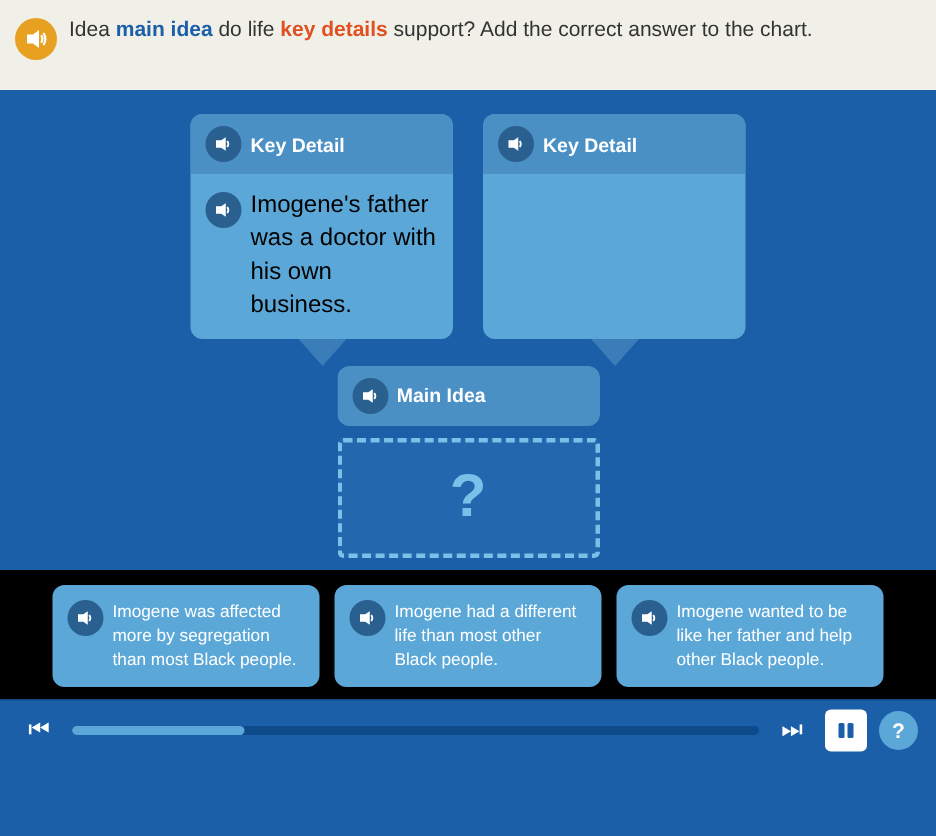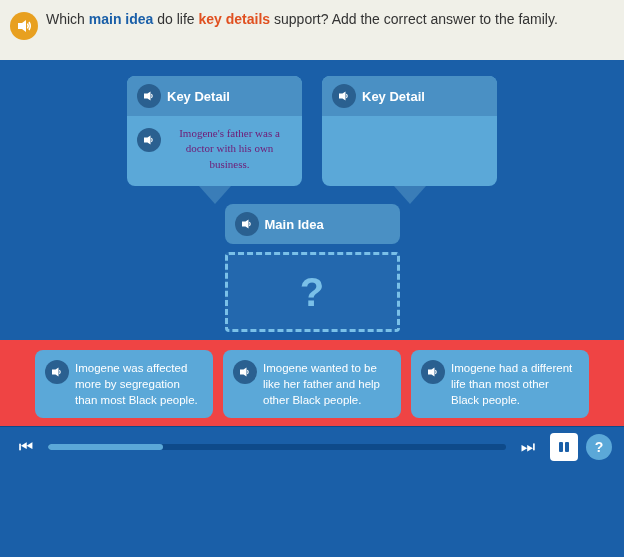--- a/index.html
+++ b/index.html
@@ -49,21 +49,20 @@
       display: flex;
       flex-direction: column;
       align-items: center;
     }
 
     
     .top-row {
       display: flex;
       gap: 20px;
       margin-bottom: 0;
-      text-align: center;
     }
 
     .key-detail-card {
       background: #5ba8d8;
       border-radius: 8px;
       width: 175px;
       overflow: hidden;
     }
 
     .key-detail-header {
@@ -96,24 +95,23 @@
 
     .key-detail-body {
       padding: 10px;
       display: flex;
       align-items: flex-start;
       gap: 6px;
       min-height: 70px;
     }
 
     .key-detail-body-text {
-      color: #701a75;
-      font-size: 11px;
+      color: #000000;
+      font-size: 16px;
       line-height: 1.4;
-      font-family: Liberation Serif, serif;
     }
 
     
     .arrows-row {
       display: flex;
       gap: 20px;
       width: 370px;
       justify-content: space-around;
     }
 
@@ -168,21 +166,21 @@
     }
 
     .question-mark {
       color: #7ac0e8;
       font-size: 40px;
       font-weight: bold;
     }
 
     
     .bottom-choices {
-      background: #ef4444;
+      background: #000000;
       padding: 10px 10px 8px 10px;
       display: flex;
       gap: 10px;
       justify-content: center;
     }
 
     .choice-card {
       background: #5ba8d8;
       border-radius: 8px;
       width: 178px;
@@ -269,25 +267,25 @@
 
 <div class="header">
   <div class="header-icon">
     <svg viewBox="0 0 16 16" fill="white">
       <polygon points="2,5 6,5 10,2 10,14 6,11 2,11"></polygon>
       <path d="M11.5,5.5 Q13,8 11.5,10.5" stroke="white" stroke-width="1.5" fill="none"></path>
       <path d="M13,4 Q15.5,8 13,12" stroke="white" stroke-width="1.5" fill="none"></path>
     </svg>
   </div>
   <div class="header-text">
-    <span>Which</span>
+    <span>Idea</span>
     <strong class="highlight-main">main idea</strong>
     <span>do life</span>
     <strong class="highlight-key">key details</strong>
-    <span>support? Add the correct answer to the family.</span>
+    <span>support? Add the correct answer to the chart.</span>
   </div>
 </div>
 
 <div class="main-content">
 
   <div class="top-row">
 
     <div class="key-detail-card">
       <div class="key-detail-header">
         <div class="sound-btn">
@@ -365,31 +363,31 @@
     <p class="choice-text">Imogene was affected more by segregation than most Black people.</p>
   </div>
 
   <div class="choice-card">
     <div class="sound-btn" style="flex-shrink:0;">
       <svg viewBox="0 0 12 12" fill="white">
         <polygon points="1,3.5 4.5,3.5 7.5,1.5 7.5,10.5 4.5,8.5 1,8.5"></polygon>
         <path d="M8.5,4 Q10,6 8.5,8" stroke="white" stroke-width="1.2" fill="none"></path>
       </svg>
     </div>
-    <p class="choice-text">Imogene wanted to be like her father and help other Black people.</p>
+    <p class="choice-text">Imogene had a different life than most other Black people.</p>
   </div>
 
   <div class="choice-card">
     <div class="sound-btn" style="flex-shrink:0;">
       <svg viewBox="0 0 12 12" fill="white">
         <polygon points="1,3.5 4.5,3.5 7.5,1.5 7.5,10.5 4.5,8.5 1,8.5"></polygon>
         <path d="M8.5,4 Q10,6 8.5,8" stroke="white" stroke-width="1.2" fill="none"></path>
       </svg>
     </div>
-    <p class="choice-text">Imogene had a different life than most other Black people.</p>
+    <p class="choice-text">Imogene wanted to be like her father and help other Black people.</p>
   </div>
 </div>
 
 <div class="controls-bar">
   <button class="ctrl-icon-btn">
     ⏮
   </button>
   <div class="progress-track">
     <div class="progress-fill"></div>
   </div>

